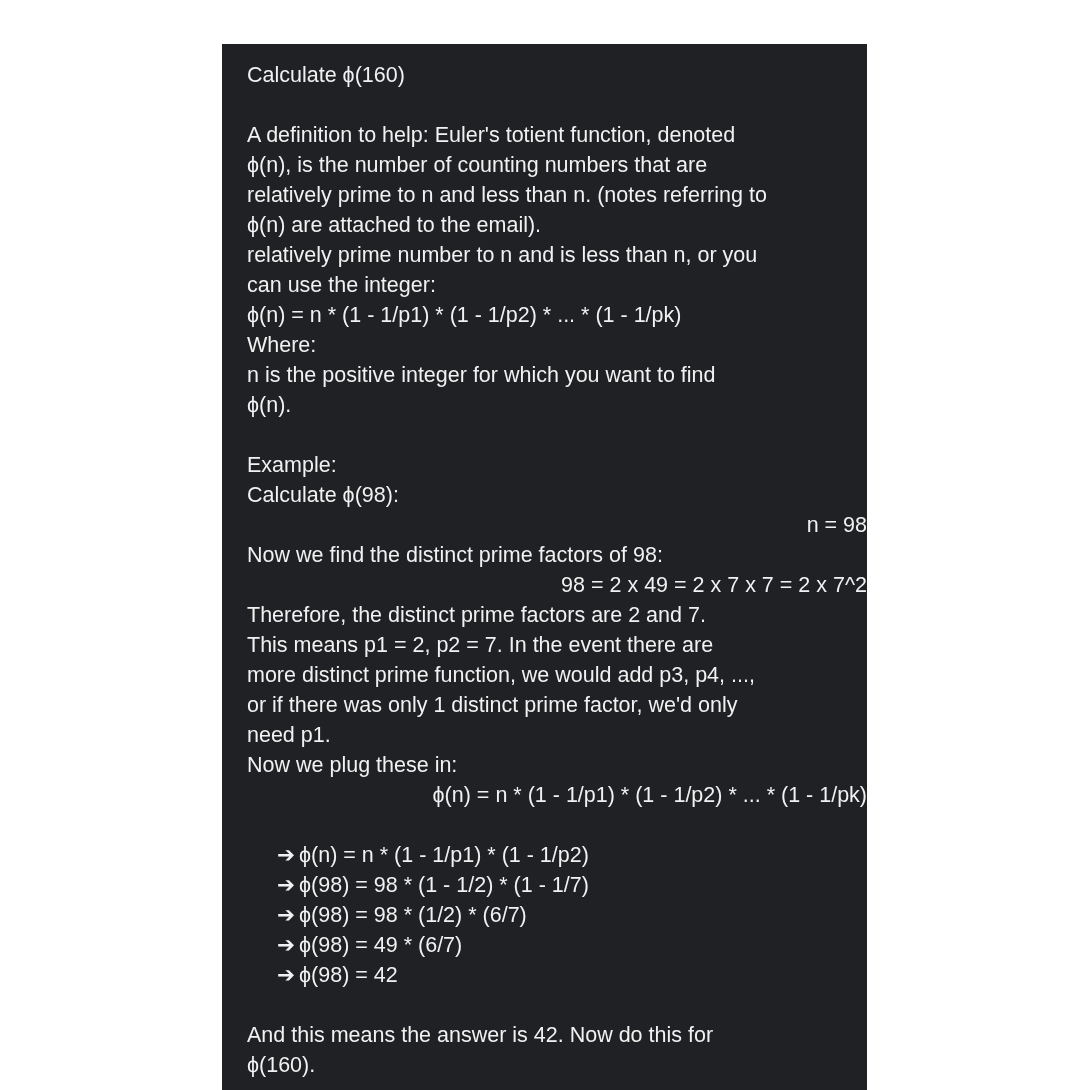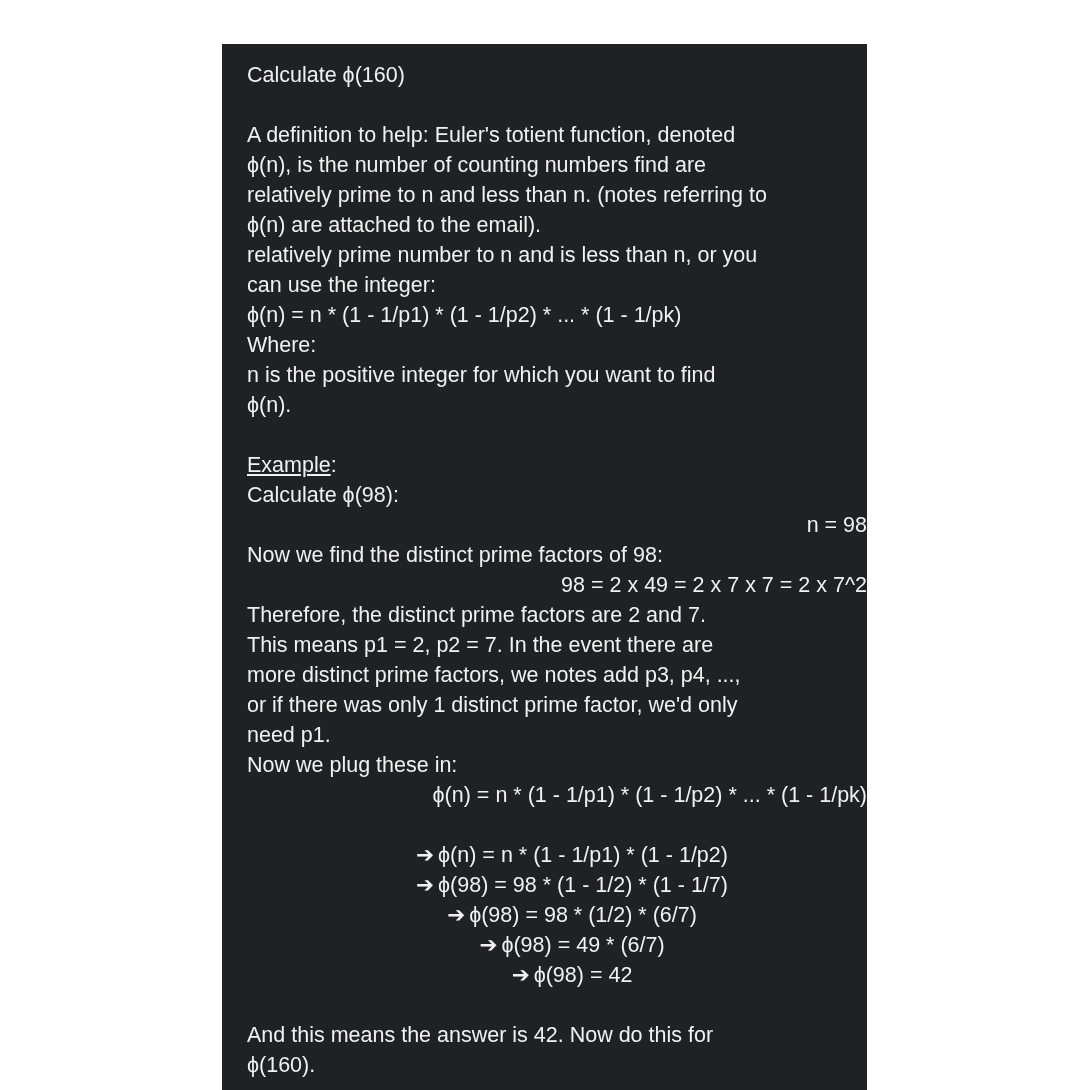--- a/index.html
+++ b/index.html
@@ -19,34 +19,34 @@
       font-size: 21.5px;
       line-height: 30px;
       box-sizing: border-box;
       padding: 16px 0 0 25px;
       overflow: hidden;
       margin-top: 44px;
     }
     .line { white-space: nowrap; height: 30px; }
     .blank { height: 30px; }
     .indent1 { padding-left: 40px; text-align: right; }
-    .indent2 { padding-left: 30px; text-align: center; }
-    .u { text-decoration: underline; }
+    .indent2 { padding-left: 30px; }
+    .u { }
     .arrow { display: inline-block; margin-right: 4px; }
   </style>
 </head>
 <body>
 
 <div class="panel">
   <div class="line">Calculate ϕ(160)</div>
   <div class="blank"></div>
 
   <div>
     <div class="line">A definition to help: Euler's totient function, denoted</div>
-    <div class="line">ϕ(n), is the number of counting numbers find are</div>
+    <div class="line">ϕ(n), is the number of counting numbers that are</div>
     <div class="line">relatively prime to n and less than n. (notes referring to</div>
     <div class="line">ϕ(n) are attached to the email).</div>
     <div class="line">relatively prime number to n and is less than n, or you</div>
     <div class="line">can use the integer:</div>
     <div class="line">ϕ(n) = n * (1 - 1/p1) * (1 - 1/p2) * ... * (1 - 1/pk)</div>
     <div class="line">Where:</div>
     <div class="line">n is the positive integer for which you want to find</div>
     <div class="line">ϕ(n).</div>
   </div>
 
@@ -55,21 +55,21 @@
   <div>
     <div class="line">
       <span class="u">Example</span><span>:</span>
     </div>
     <div class="line">Calculate ϕ(98):</div>
     <div class="line indent1">n = 98</div>
     <div class="line">Now we find the distinct prime factors of 98:</div>
     <div class="line indent1">98 = 2 x 49 = 2 x 7 x 7 = 2 x 7^2</div>
     <div class="line">Therefore, the distinct prime factors are 2 and 7.</div>
     <div class="line">This means p1 = 2, p2 = 7. In the event there are</div>
-    <div class="line">more distinct prime factors, we notes add p3, p4, ...,</div>
+    <div class="line">more distinct prime function, we would add p3, p4, ...,</div>
     <div class="line">or if there was only 1 distinct prime factor, we'd only</div>
     <div class="line">need p1.</div>
     <div class="line">Now we plug these in:</div>
     <div class="line indent1">ϕ(n) = n * (1 - 1/p1) * (1 - 1/p2) * ... * (1 - 1/pk)</div>
   </div>
 
   <div class="blank"></div>
 
   <div>
     <div class="line indent2">

